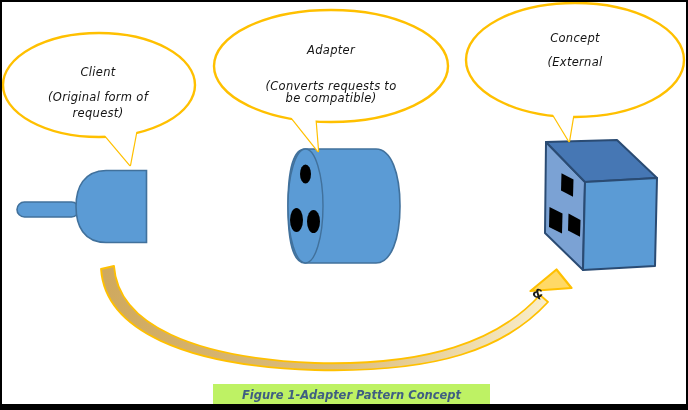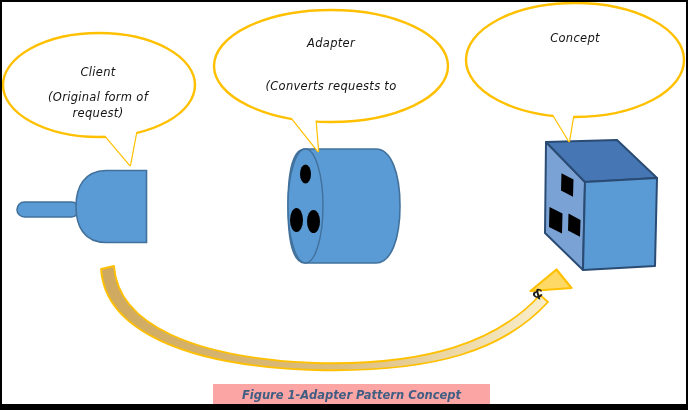--- a/index.html
+++ b/index.html
@@ -10,21 +10,21 @@
   .frame.top{left:0;top:0;width:688px;height:2px;}
   .frame.bottom{left:0;bottom:0;width:688px;height:6px;}
   .frame.left{left:0;top:0;width:2px;height:410px;}
   .frame.right{right:0;top:0;width:2px;height:410px;}
   .bline{position:absolute;width:220px;height:18px;text-align:center;
          font:italic 11.5px/18px "DejaVu Sans",sans-serif;color:#141414;letter-spacing:.3px;}
   .amp{position:absolute;left:530px;top:286px;width:16px;height:16px;
        font:bold 12.5px/16px "DejaVu Sans",sans-serif;color:#1b1b1b;
        transform:rotate(28deg);text-align:center;}
   .caption-bar{position:absolute;left:213px;top:384px;width:277px;height:22px;
-       background:#fca5a5;display:flex;align-items:center;justify-content:center;
+       background:#bef264;display:flex;align-items:center;justify-content:center;
        font:bold italic 11.5px "DejaVu Sans",sans-serif;color:#3F5E82;}
 </style>
 </head>
 <body>
 
 <div class="stage">
 
   <svg width="688" height="410" viewBox="0 0 688 410">
     <defs>
       <linearGradient id="bandGrad" gradientUnits="userSpaceOnUse" x1="107" y1="268" x2="548" y2="298">
@@ -79,24 +79,26 @@
       <polygon points="546,103 575,105 569,141" fill="#ffffff" stroke="#FFC000" stroke-width="2.4" stroke-linejoin="round"></polygon>
       <ellipse cx="575" cy="60" rx="109" ry="57" fill="#ffffff" stroke="#FFC000" stroke-width="2.4"></ellipse>
       <polygon points="546,103 575,105 569,141" fill="#ffffff"></polygon>
     </g>
   </svg>
 
   <div class="bline" style="left:-12px;top:63px;">Client</div>
   <div class="bline" style="left:-12px;top:88px;">(Original form of</div>
   <div class="bline" style="left:-12px;top:104px;">request)</div>
 
-  <div class="bline" style="left:221px;top:34px;">Adapter</div>
+  <div class="bline" style="left:221px;top:41px;">Adapter</div>
   <div class="bline" style="left:221px;top:69px;margin-top:8px;">(Converts requests to</div>
+  <div class="bline" style="left:221px;top:89px;">be compatible)</div>
 
   <div class="bline" style="left:465px;top:29px;">Concept</div>
+  <div class="bline" style="left:465px;top:53px;">(External</div>
 
   <div class="amp">&amp;</div>
 
   <div class="caption-bar">
     <span>Figure 1-Adapter Pattern Concept</span>
   </div>
 
   <div class="frame top"></div>
   <div class="frame bottom"></div>
   <div class="frame left"></div>

